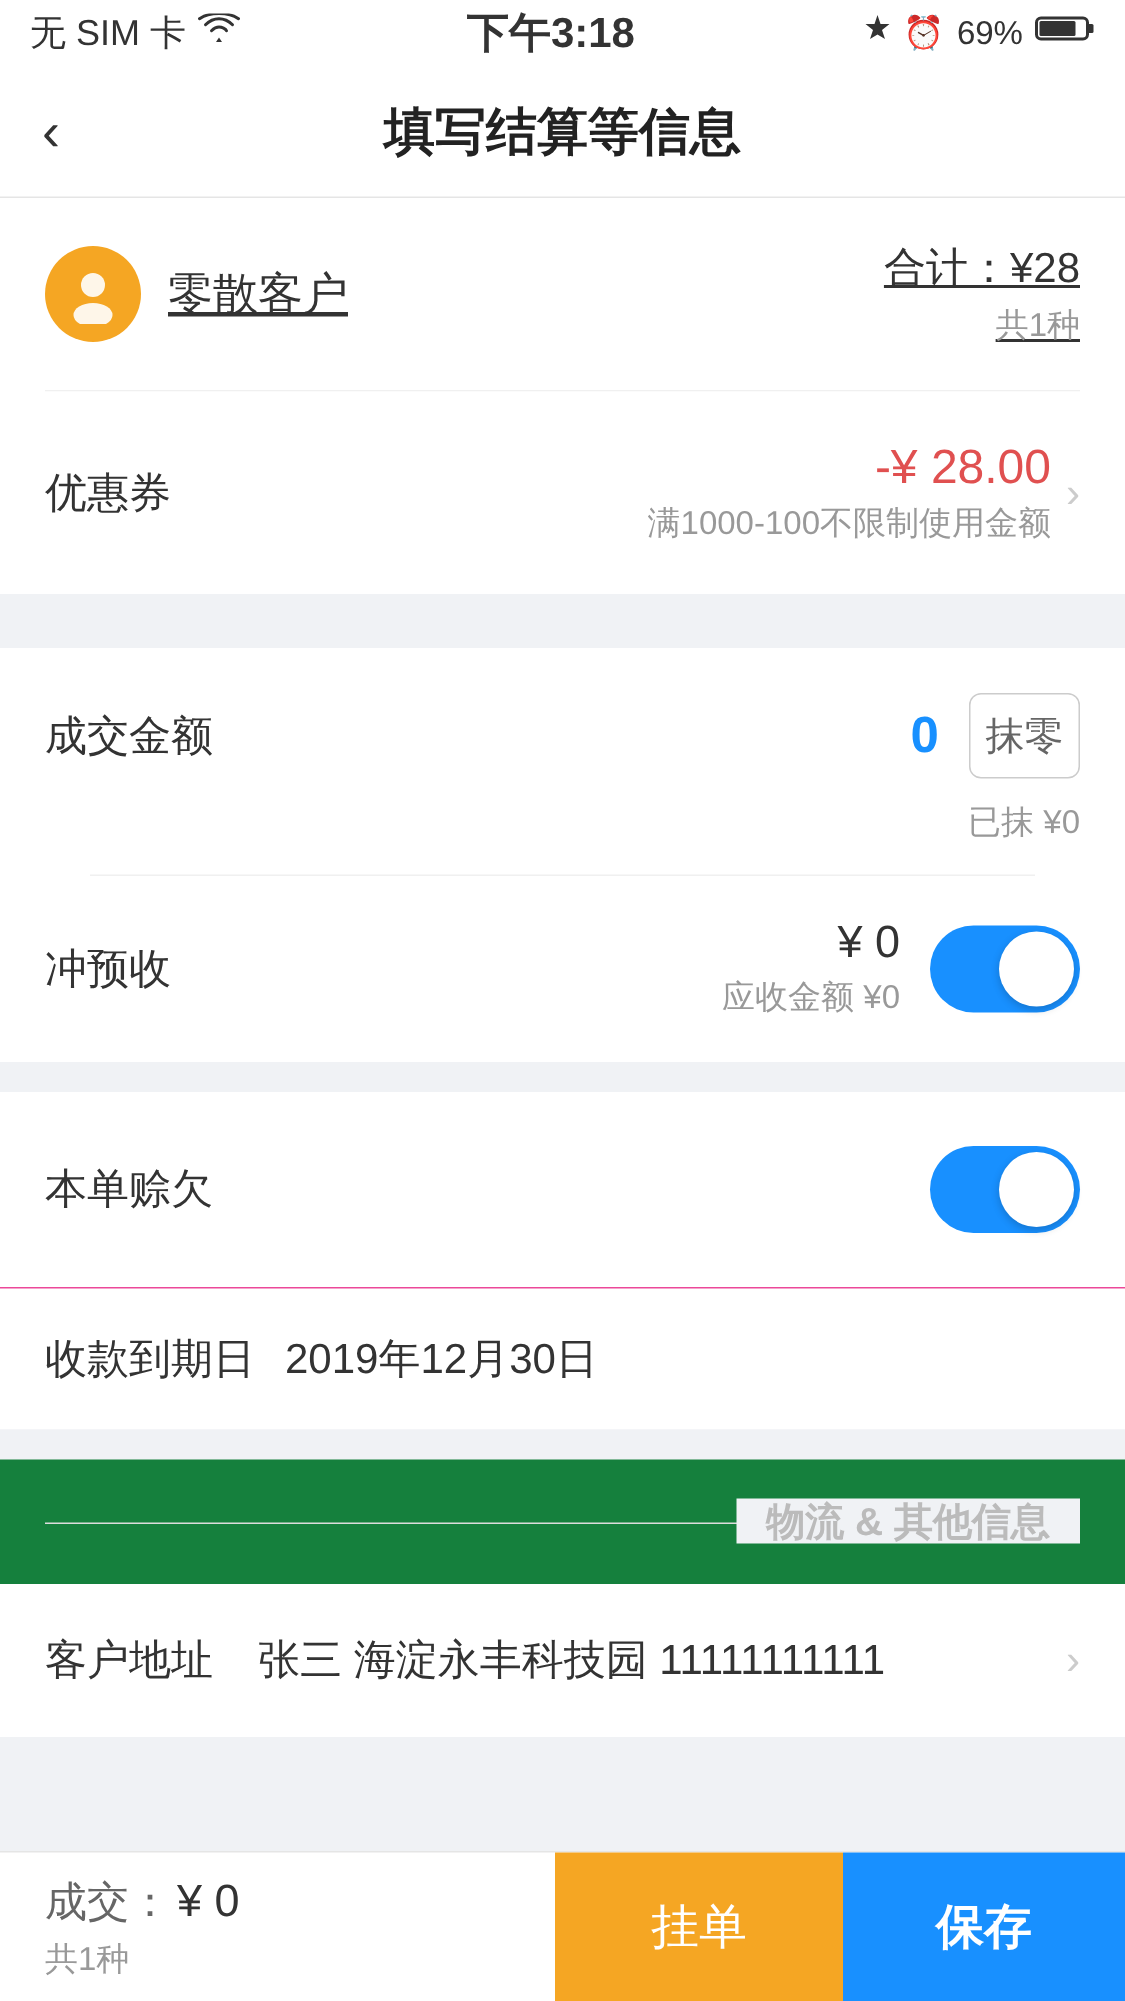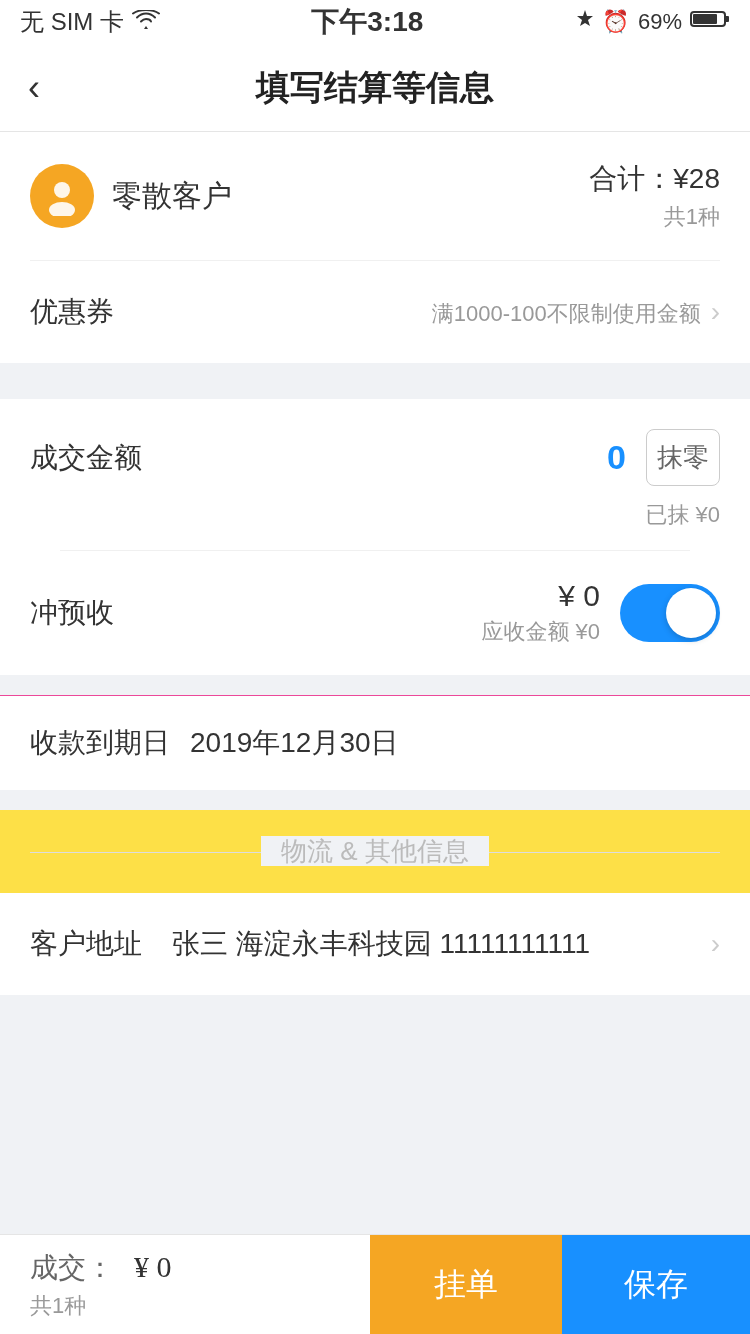--- a/index.html
+++ b/index.html
@@ -58,20 +58,21 @@
       margin-bottom: 16px;
     }
 
     
     .customer-row {
       display: flex;
       align-items: center;
       justify-content: space-between;
       padding: 28px 30px;
       background: #fff;
+      text-decoration: underline;
     }
     .customer-left { display: flex; align-items: center; gap: 18px; }
     .avatar {
       width: 64px;
       height: 64px;
       border-radius: 50%;
       background: #f5a623;
       display: flex;
       align-items: center;
       justify-content: center;
@@ -190,24 +191,25 @@
       display: flex;
       align-items: center;
       gap: 20px;
       border-top: 1px solid #ec4899;
     }
     .duedate-label { color: #333; }
     .duedate-value { color: #333; }
 
     
     .logistics-sep {
-      background: #fde047;
+      background: #15803d;
       padding: 24px 30px;
-      text-align: center;
+      text-align: right;
       position: relative;
+      font-weight: bold;
     }
     .logistics-label {
       font-size: 26px;
       color: #bbb;
       background: #f0f2f5;
       padding: 0 20px;
       position: relative;
       z-index: 1;
     }
     .logistics-line {
@@ -241,21 +243,21 @@
       height: 100px;
       background: #fff;
       display: flex;
       align-items: center;
       border-top: 1px solid #e5e5e5;
     }
     .bottom-summary {
       flex: 1;
       padding: 0 30px;
     }
-    .bottom-deal { font-size: 28px; color: #333; display: flex; align-items: baseline; gap: 20px; font-family: Liberation Serif, serif; }
+    .bottom-deal { font-size: 28px; color: #333; display: flex; align-items: baseline; gap: 4px; }
     .bottom-deal-label { color: #666; }
     .bottom-deal-amount { font-size: 30px; color: #333; font-weight: 500; }
     .bottom-count { font-size: 22px; color: #999; margin-top: 4px; }
     .btn-hold {
       width: 192px;
       height: 100px;
       background: #f5a623;
       display: flex;
       align-items: center;
       justify-content: center;
@@ -266,21 +268,21 @@
     }
     .btn-save {
       width: 188px;
       height: 100px;
       background: #1890ff;
       display: flex;
       align-items: center;
       justify-content: center;
       font-size: 32px;
       color: #fff;
-      font-weight: 400;
+      font-weight: 700;
       cursor: pointer;
     }
 
     
     .main-content {
       padding-bottom: 100px;
     }
   </style>
 </head>
 <body>
@@ -339,20 +341,21 @@
         <div class="customer-count">共1种</div>
       </div>
     </div>
 
     <div class="divider"></div>
 
     <div class="coupon-row">
       <span class="coupon-label">优惠券</span>
       <div class="coupon-right">
         <div>
+          <div class="coupon-amount">-¥ 28.00</div>
           <div class="coupon-desc">满1000-100不限制使用金额</div>
         </div>
         <span class="chevron-right">›</span>
       </div>
     </div>
   </div>
 
   <div class="section-sep"></div>
 
   <div class="deal-section">
@@ -376,20 +379,26 @@
         </div>
         <div class="toggle">
           <div class="toggle-knob"></div>
         </div>
       </div>
     </div>
   </div>
 
   <div class="section-sep"></div>
 
+  <div class="debt-row">
+    <span class="debt-label">本单赊欠</span>
+    <div class="toggle">
+      <div class="toggle-knob"></div>
+    </div>
+  </div>
 
   <div class="duedate-row">
     <span class="duedate-label">收款到期日</span>
     <span class="duedate-value">2019年12月30日</span>
   </div>
 
   <div class="section-sep"></div>
 
   <div class="logistics-sep">
     <div class="logistics-line"></div>

